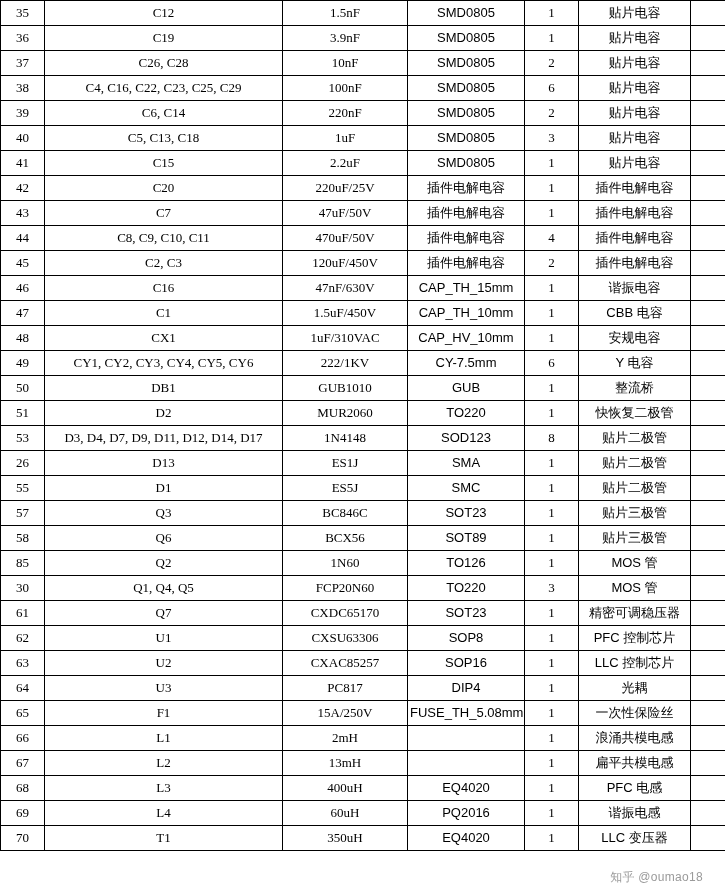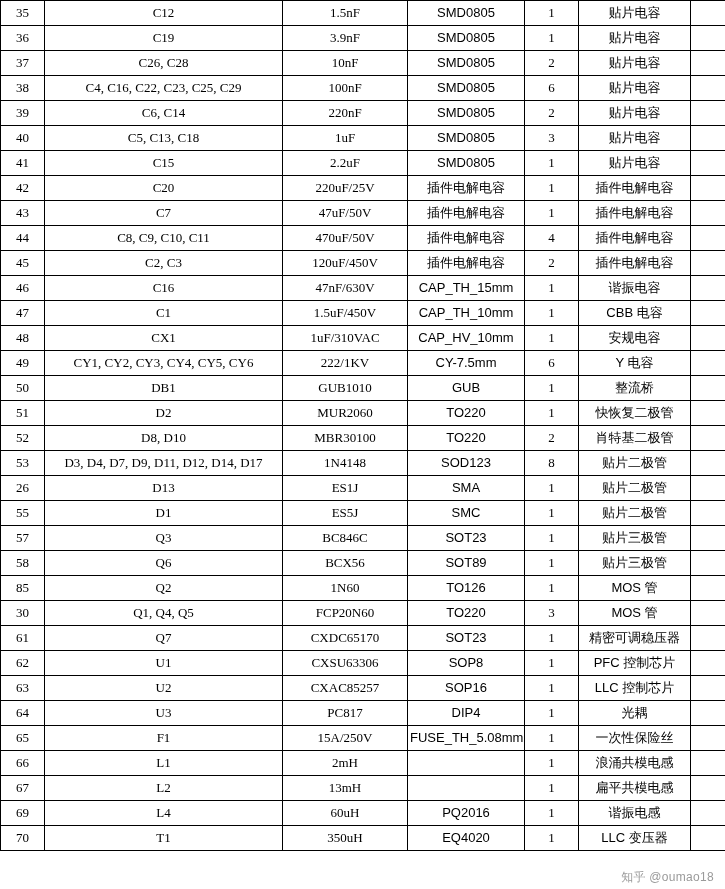--- a/index.html
+++ b/index.html
@@ -47,21 +47,21 @@
   td.qty   { font-size: 13px; }
   td.type  { font-size: 13px; font-family: Liberation Sans, sans-serif; }
   td.note  { }
 
   .cn {
     font-family: "Liberation Sans", "DejaVu Sans", sans-serif;
     font-size: 13px;
   }
   .watermark {
     position: absolute;
-    right: 11px;
+    right: 22px;
     bottom: 3px;
     font-family: "Liberation Sans", "DejaVu Sans", sans-serif;
     font-size: 12px;
     color: #9a9a9a;
     letter-spacing: 0.3px;
     pointer-events: none;
   }
 </style>
 </head>
 <body>
@@ -224,29 +224,20 @@
       <tr>
         <td class="index">51</td>
         <td class="desig">D2</td>
         <td class="value cn">MUR2060</td>
         <td class="pkg cn">TO220</td>
         <td class="qty">1</td>
         <td class="type cn">快恢复二极管</td>
         <td class="note"></td>
       </tr>
       <tr>
-        <td class="index">52</td>
-        <td class="desig">D8, D10</td>
-        <td class="value cn">MBR30100</td>
-        <td class="pkg cn">TO220</td>
-        <td class="qty">2</td>
-        <td class="type cn">肖特基二极管</td>
-        <td class="note"></td>
-      </tr>
-      <tr>
         <td class="index">53</td>
         <td class="desig">D3, D4, D7, D9, D11, D12, D14, D17</td>
         <td class="value cn">1N4148</td>
         <td class="pkg cn">SOD123</td>
         <td class="qty">8</td>
         <td class="type cn">贴片二极管</td>
         <td class="note"></td>
       </tr>
       <tr>
         <td class="index">26</td>
@@ -359,20 +350,29 @@
       <tr>
         <td class="index">67</td>
         <td class="desig">L2</td>
         <td class="value cn">13mH</td>
         <td class="pkg cn"></td>
         <td class="qty">1</td>
         <td class="type cn">扁平共模电感</td>
         <td class="note"></td>
       </tr>
       <tr>
+        <td class="index">68</td>
+        <td class="desig">L3</td>
+        <td class="value cn">400uH</td>
+        <td class="pkg cn">EQ4020</td>
+        <td class="qty">1</td>
+        <td class="type cn">PFC 电感</td>
+        <td class="note"></td>
+      </tr>
+      <tr>
         <td class="index">69</td>
         <td class="desig">L4</td>
         <td class="value cn">60uH</td>
         <td class="pkg cn">PQ2016</td>
         <td class="qty">1</td>
         <td class="type cn">谐振电感</td>
         <td class="note"></td>
       </tr>
       <tr>
         <td class="index">70</td>

